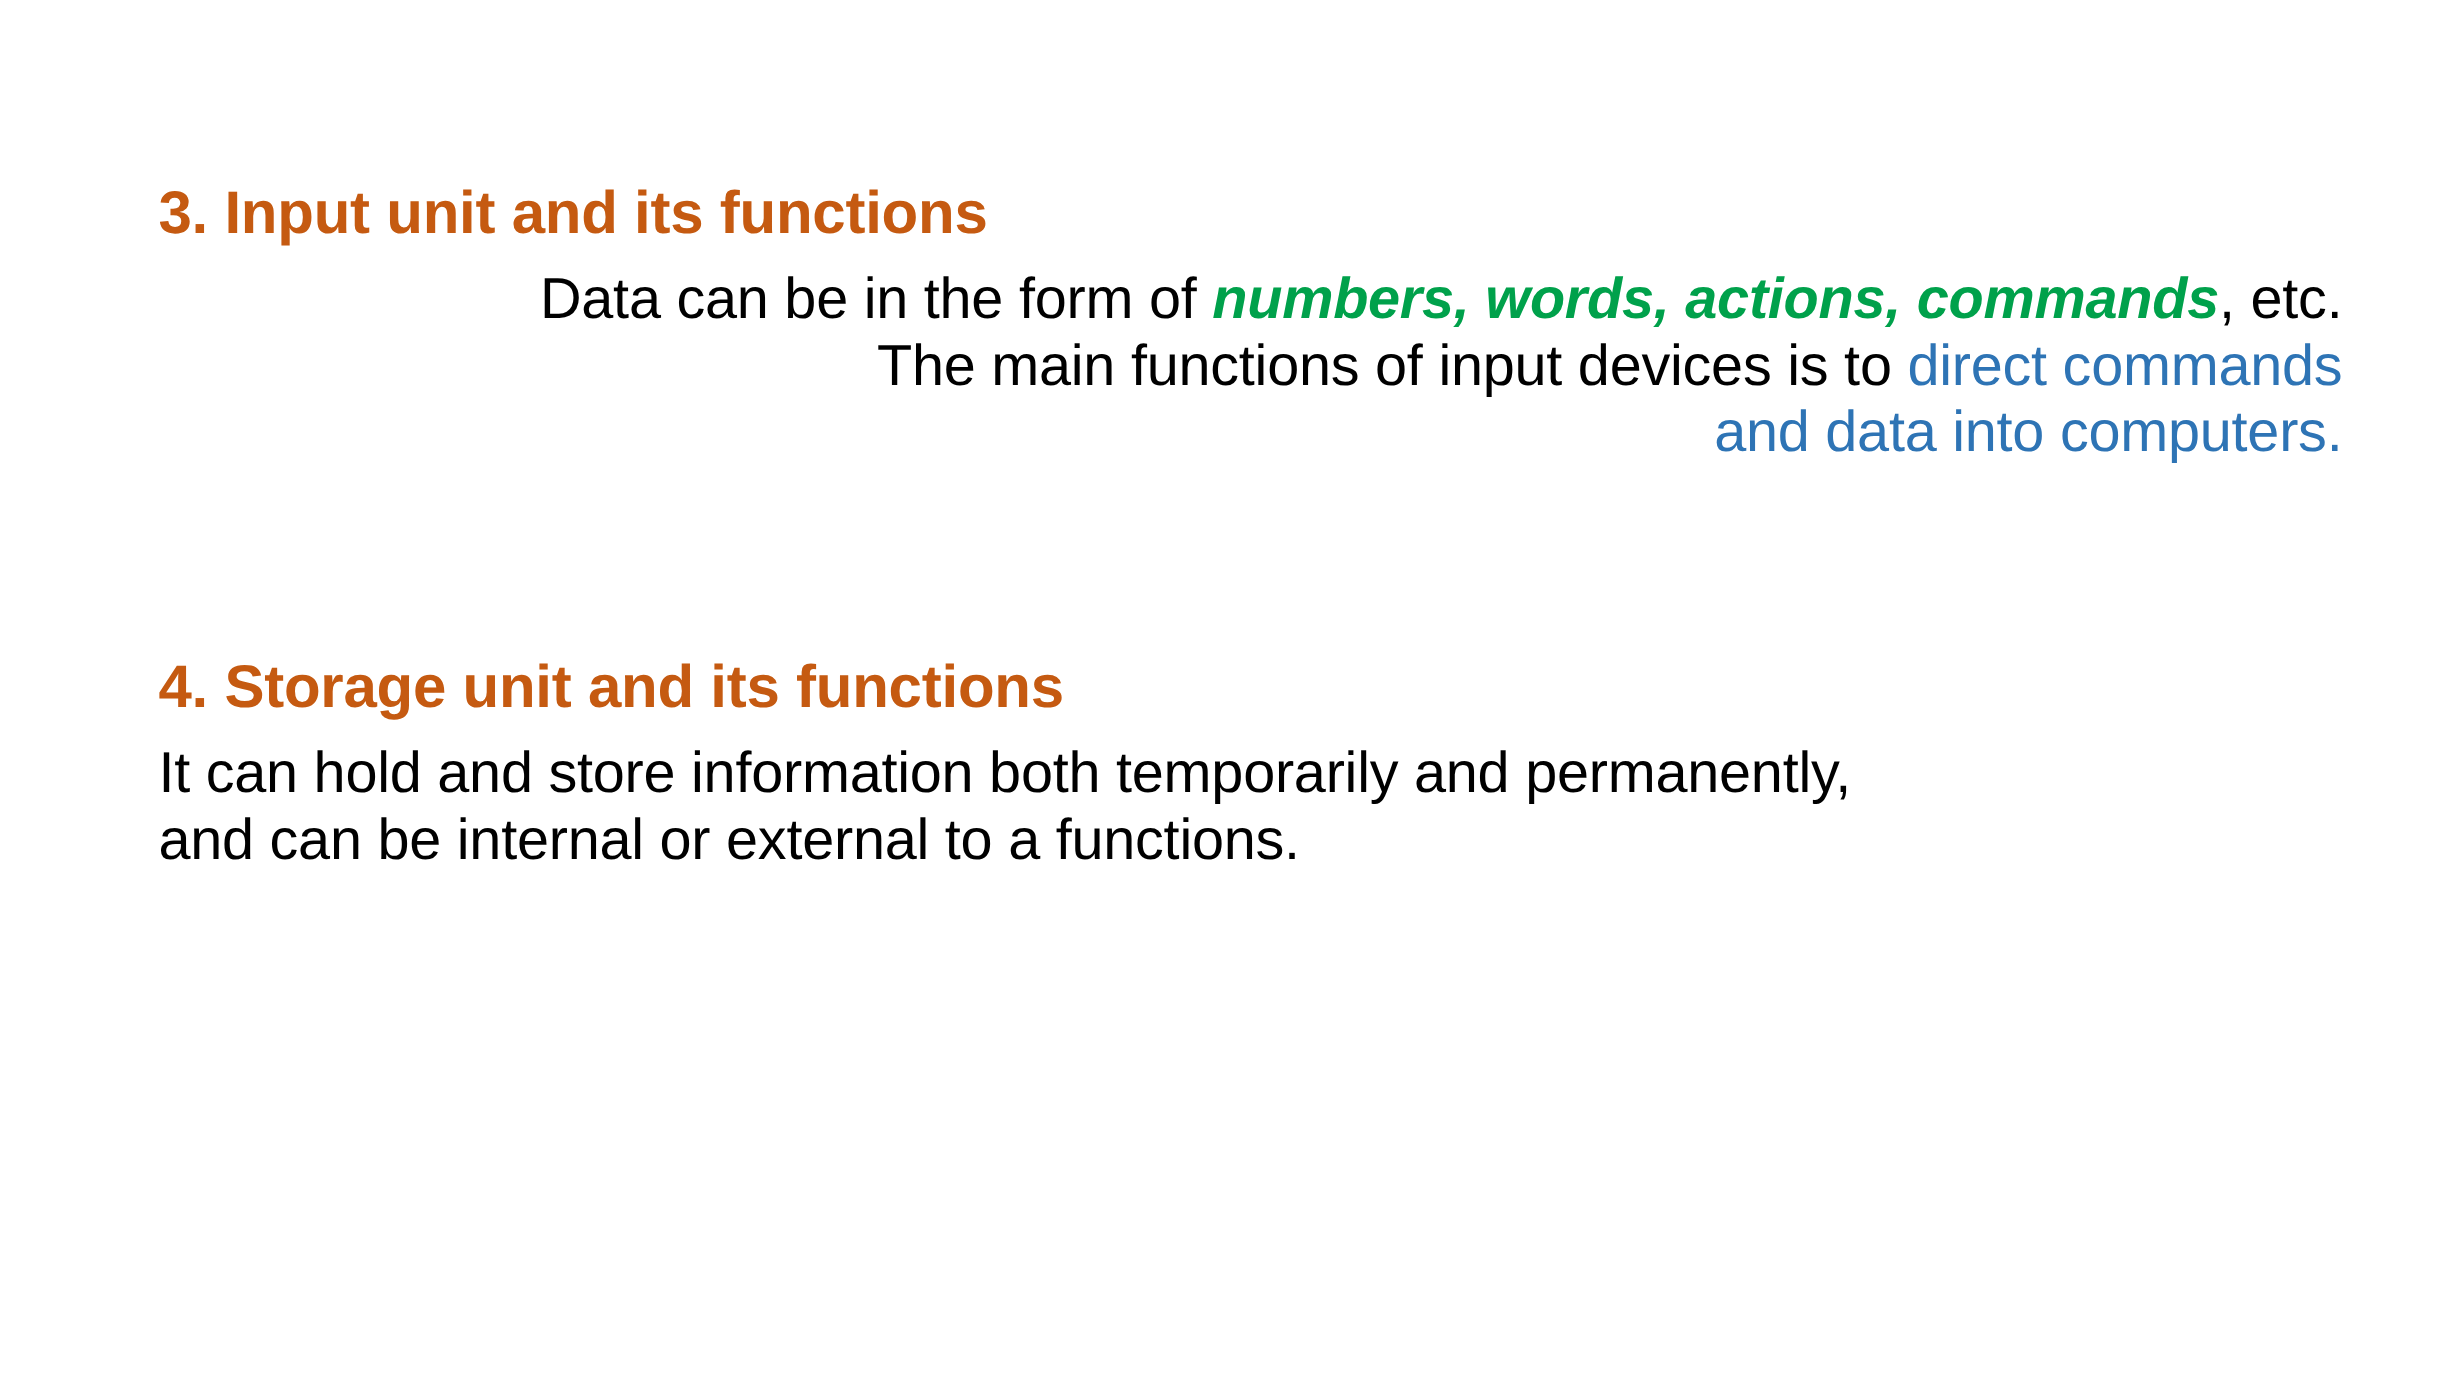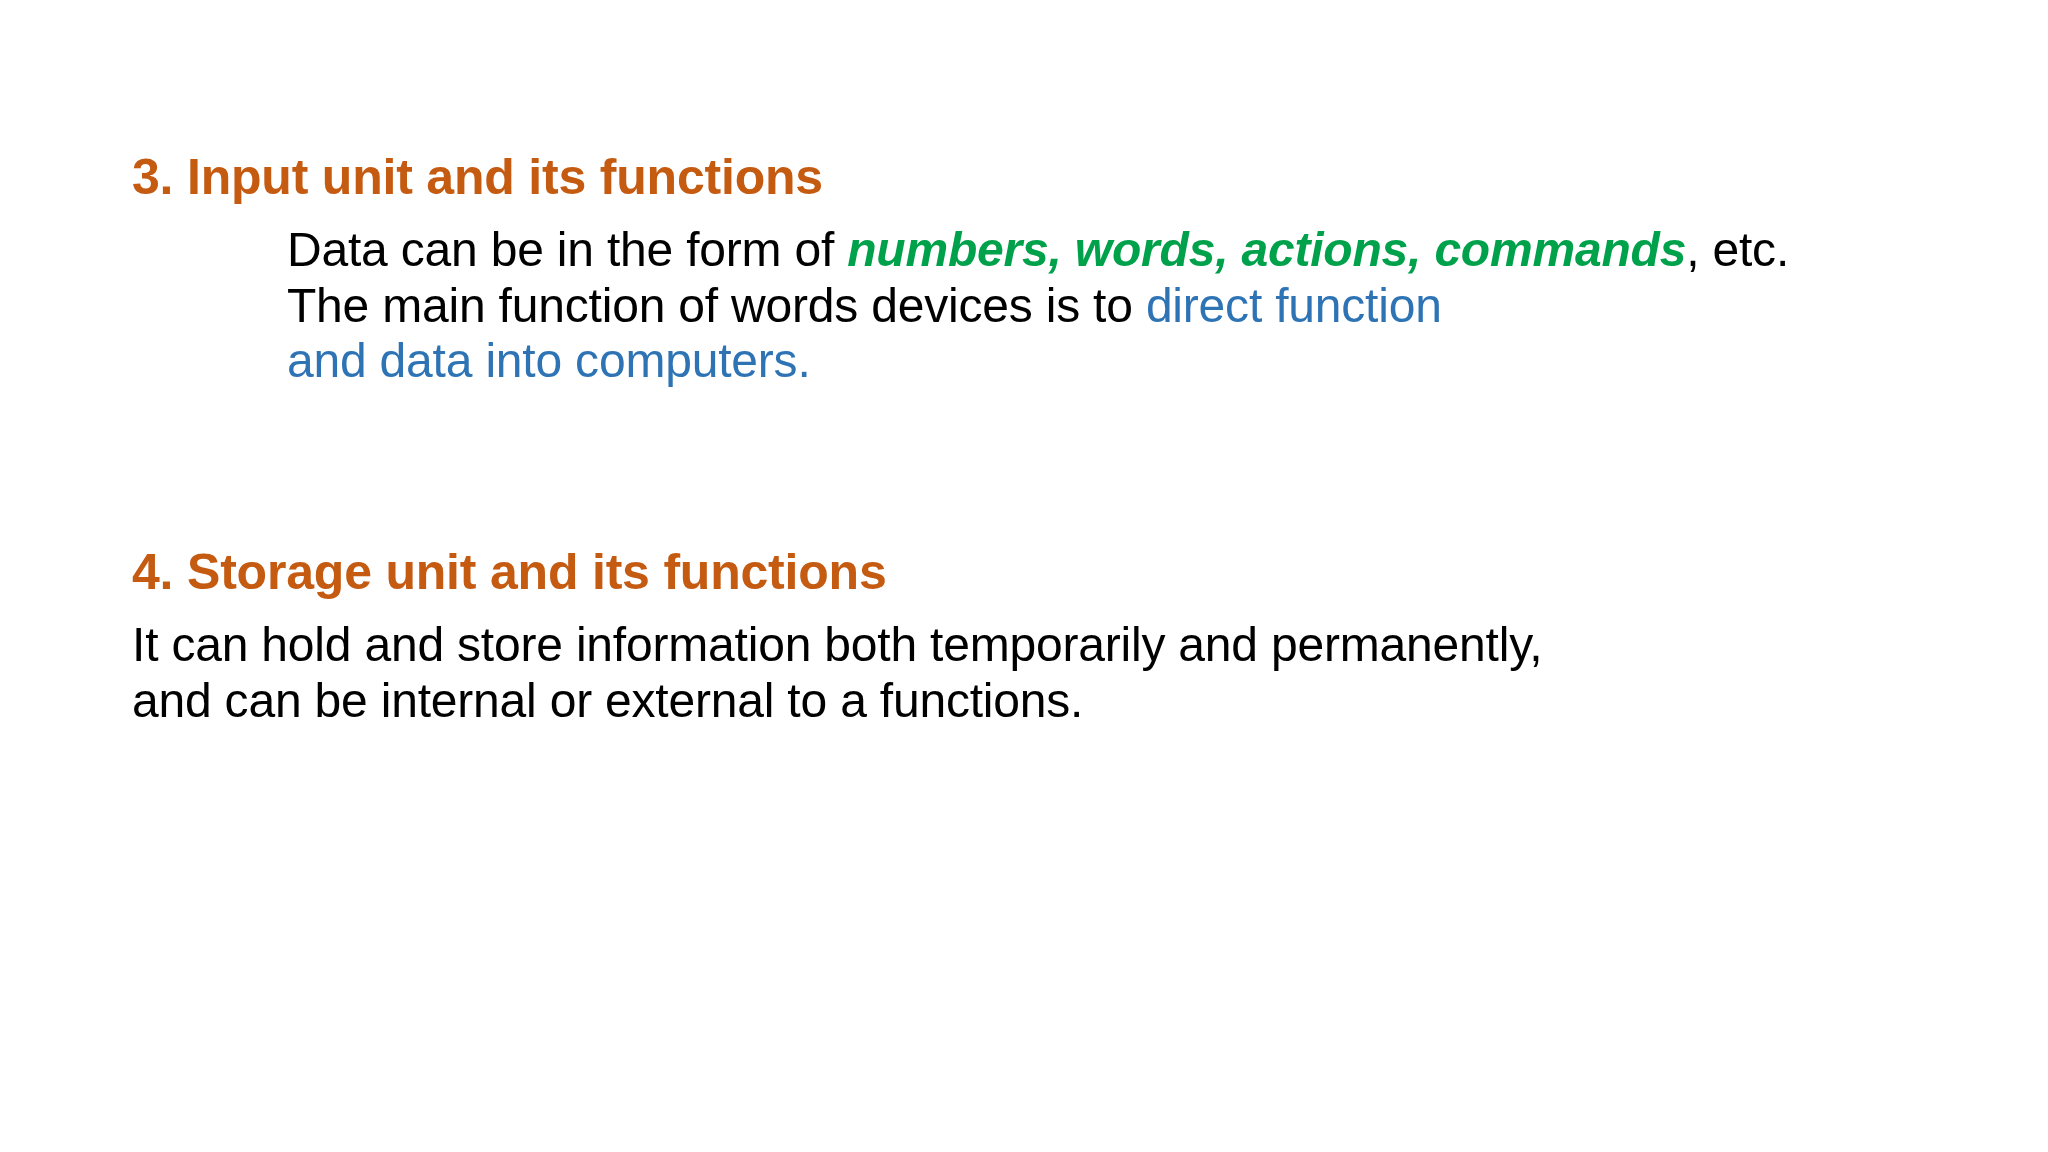--- a/index.html
+++ b/index.html
@@ -43,20 +43,21 @@
     font-size: 48px;
     font-weight: normal;
     color: #000000;
     line-height: 1.16;
     white-space: nowrap;
     letter-spacing: -0.2px;
   }
 
   .indent {
     padding-left: 155px;
+    text-align: right;
   }
 
   .em-green {
     color: #00A14B;
     font-weight: bold;
     font-style: italic;
   }
 
   .em-blue {
     color: #2E74B5;
@@ -76,21 +77,21 @@
 
     <div class="heading">3. Input unit and its functions</div>
 
     <div class="gap-sm"></div>
 
     <div class="body-line indent line-row">
       <span>Data can be in the form of </span><span class="em-green">numbers, words, actions, commands</span><span>, etc.</span>
     </div>
 
     <div class="body-line indent line-row">
-      <span>The main function of words devices is to </span><span class="em-blue">direct function</span>
+      <span>The main functions of input devices is to </span><span class="em-blue">direct commands</span>
     </div>
 
     <div class="body-line indent line-row">
       <span class="em-blue">and data into computers.</span>
     </div>
 
     <div class="gap-md"></div>
 
 
     <div class="gap-lg"></div>

